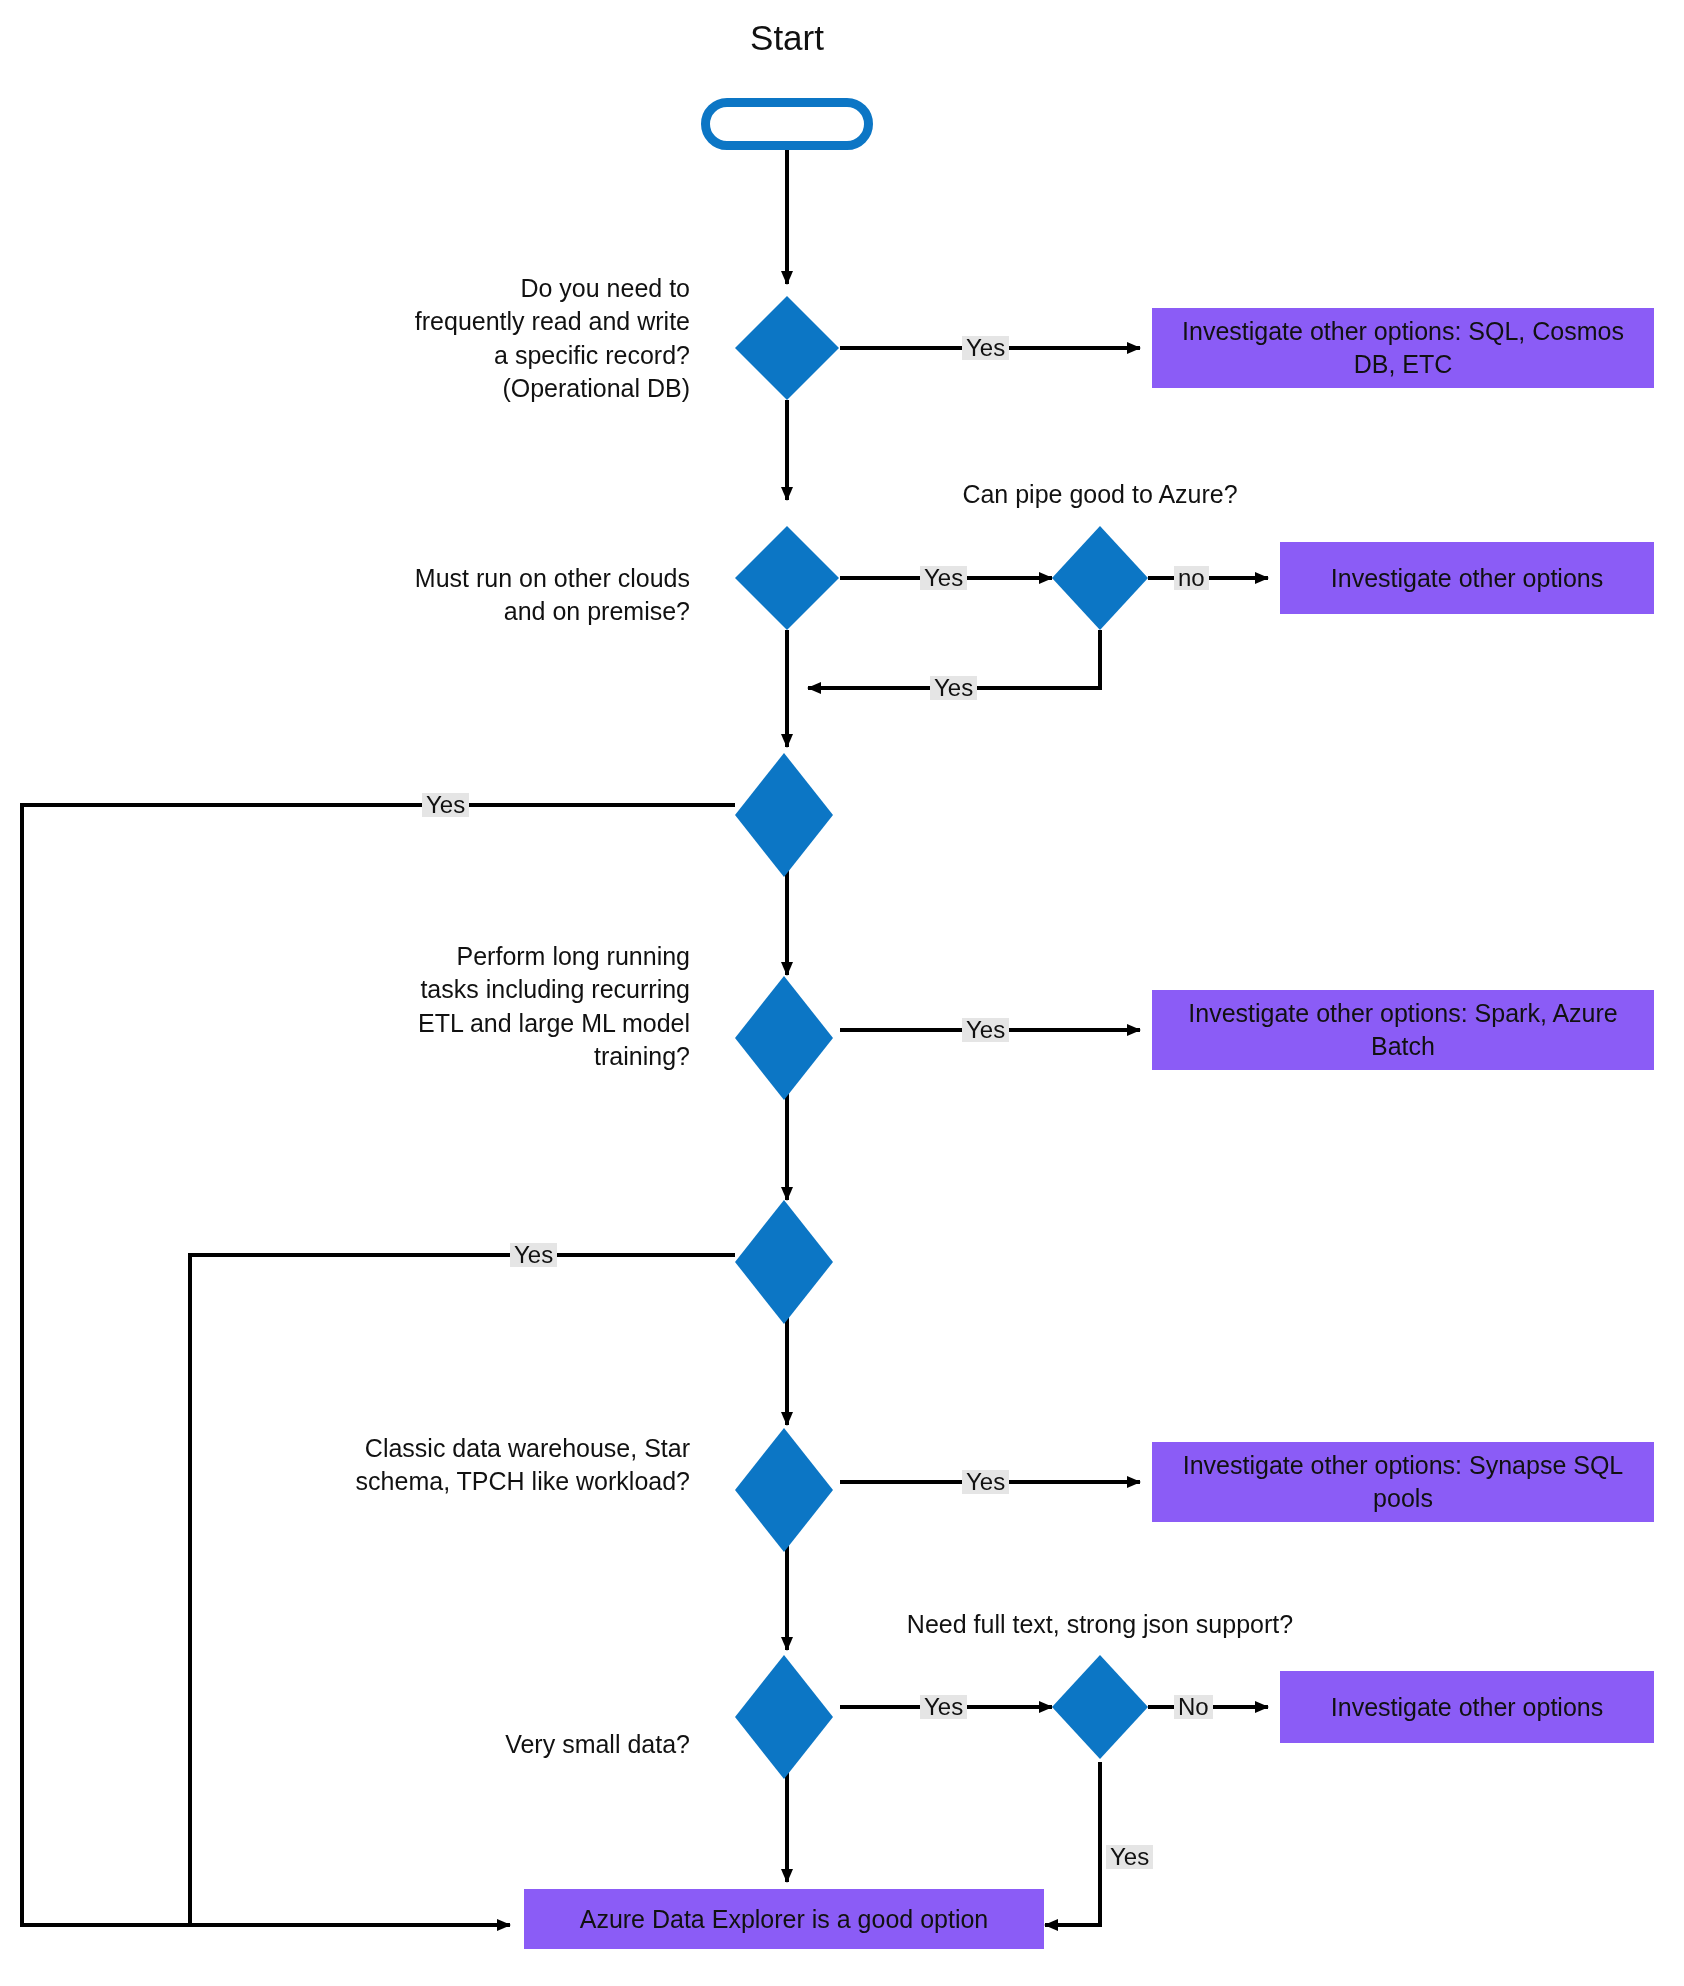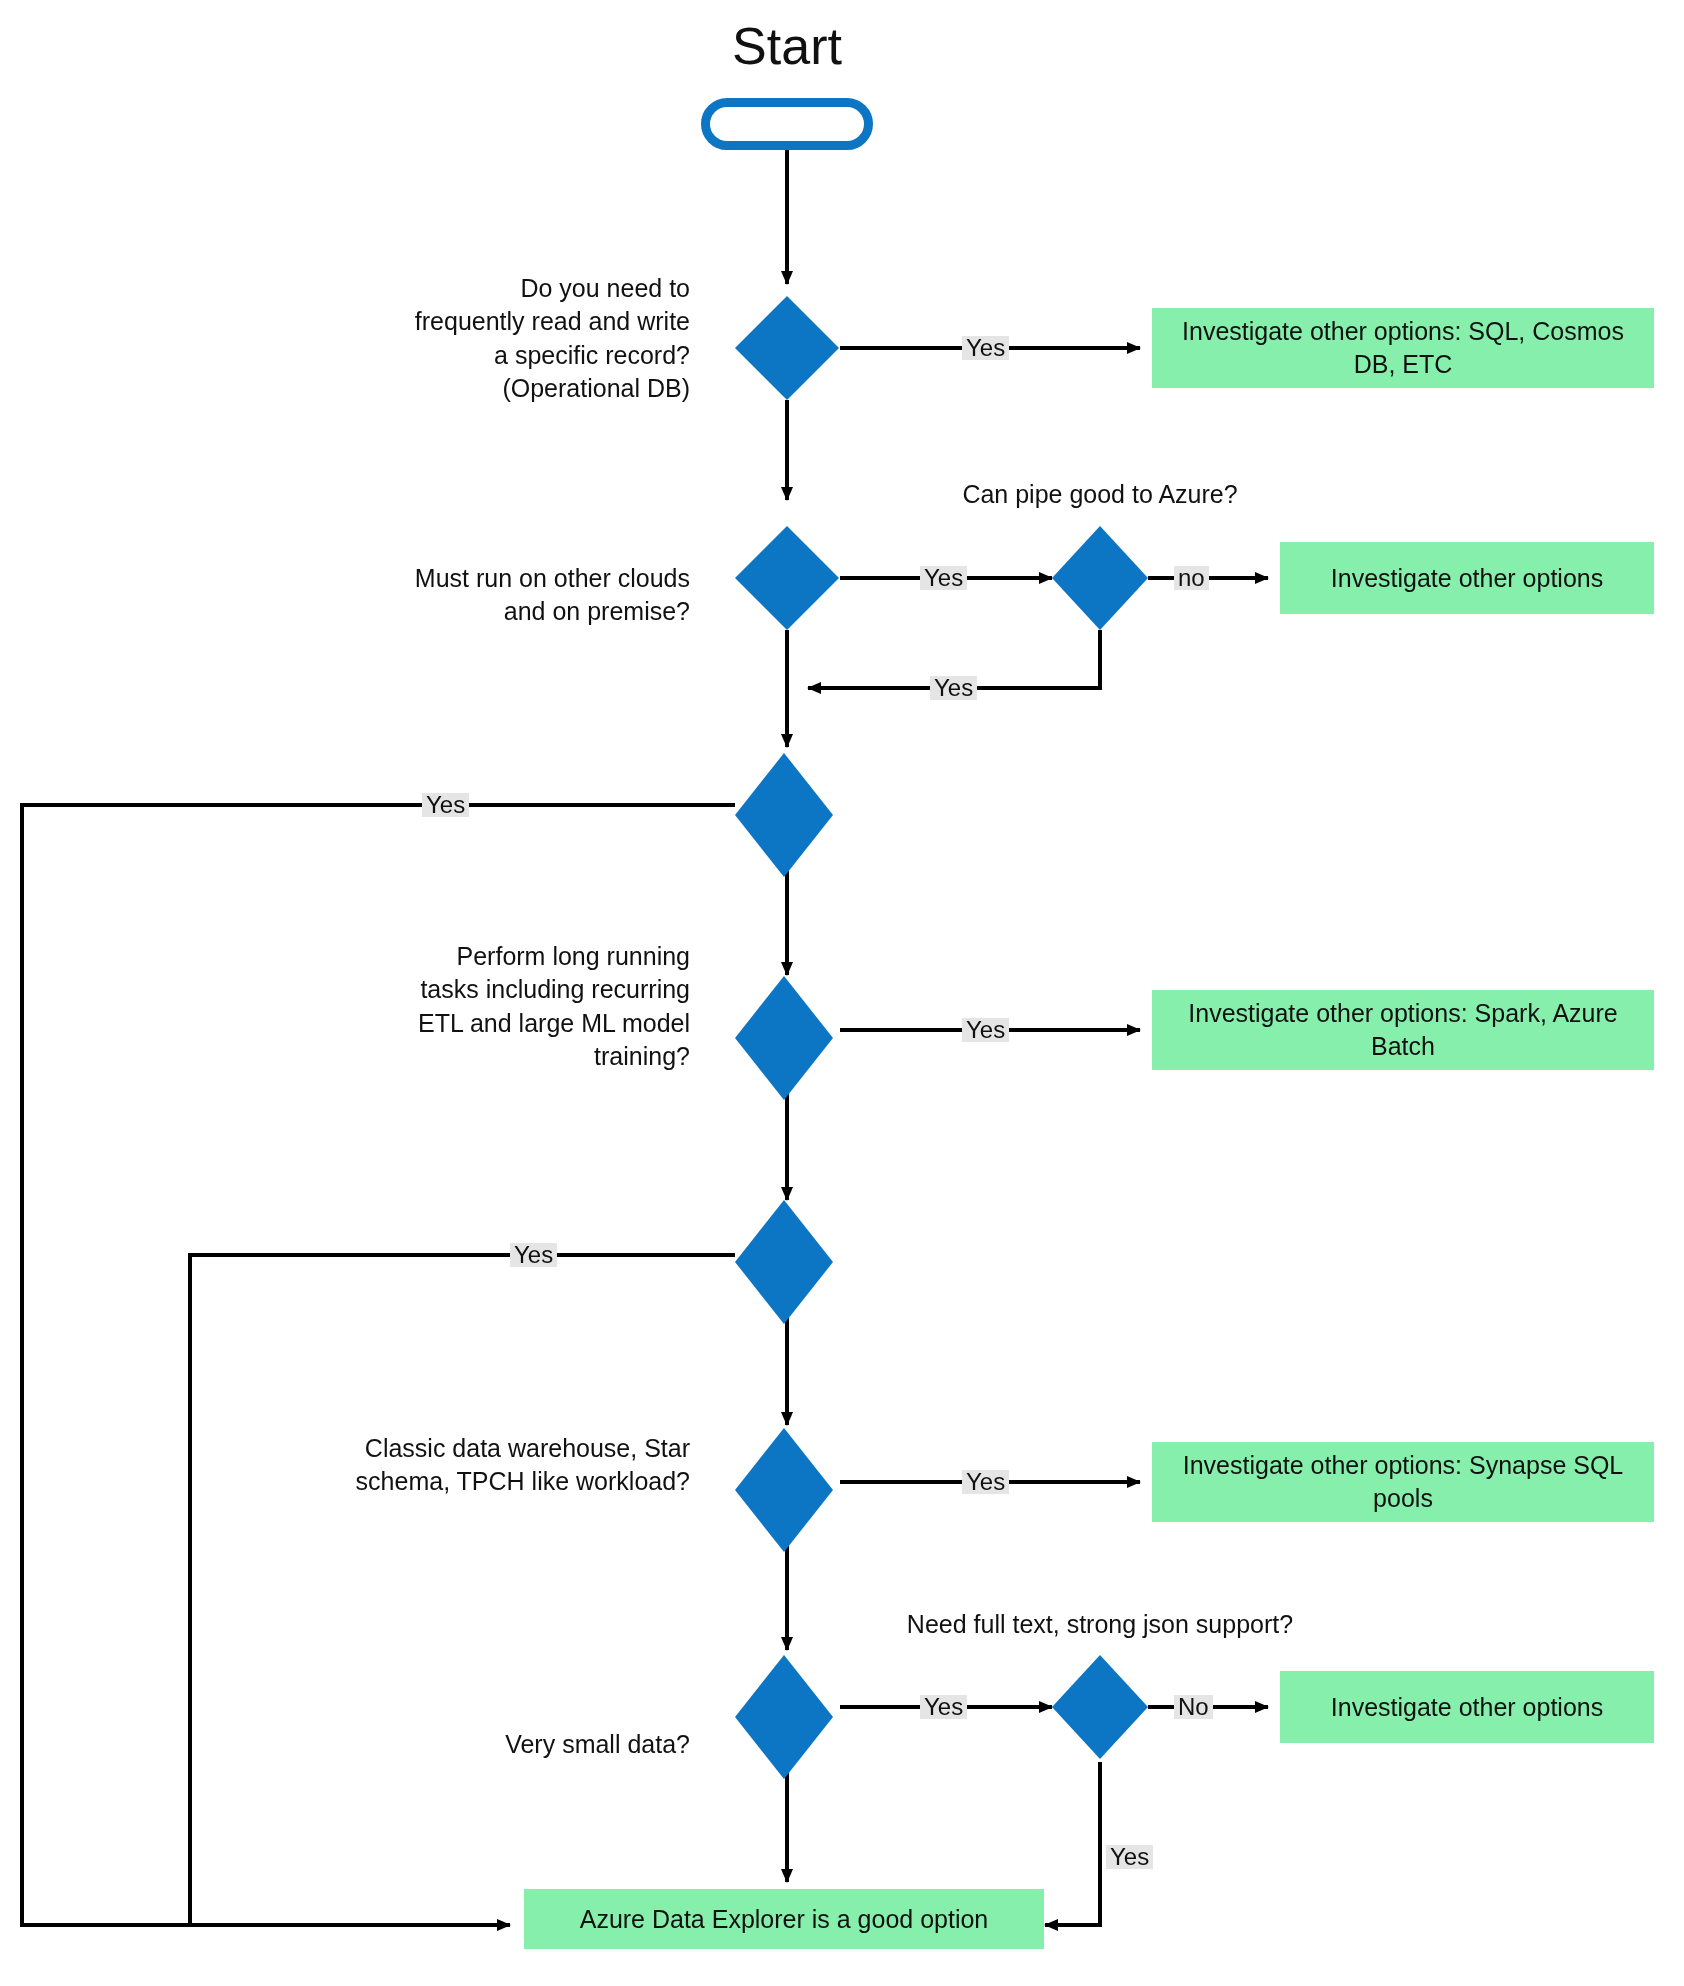--- a/index.html
+++ b/index.html
@@ -35,21 +35,21 @@
     height: 52px;
     border: 9px solid #0C76C5;
     border-radius: 30px;
     background: #ffffff;
     box-sizing: border-box;
   }
   .start-label {
     position: absolute;
     width: 300px;
     text-align: center;
-    font-size: 52px;
+    font-size: 35px;
     line-height: 1;
     color: #111;
   }
   
   .diamond {
     background: #0C76C5;
   }
   .diamond.d-main {
     width: 104px;
     height: 104px;
@@ -60,21 +60,21 @@
     height: 124px;
     clip-path: polygon(50% 0%, 100% 50%, 50% 100%, 0% 50%);
   }
   .diamond.d-sub {
     width: 96px;
     height: 104px;
     clip-path: polygon(50% 0%, 100% 50%, 50% 100%, 0% 50%);
   }
   
   .outcome {
-    background: #86efac;
+    background: #8b5cf6;
     display: flex;
     align-items: center;
     justify-content: center;
     text-align: center;
     font-size: 25px;
     line-height: 1.32;
     padding: 6px 12px;
     box-sizing: border-box;
     color: #111;
   }

